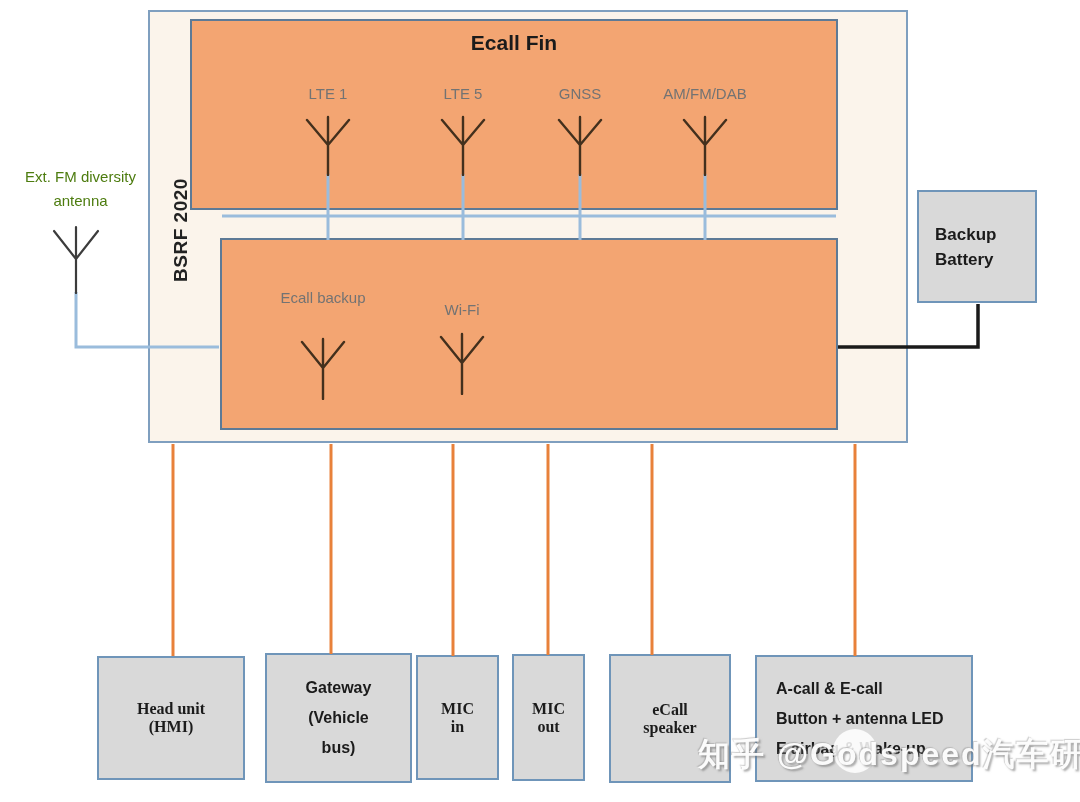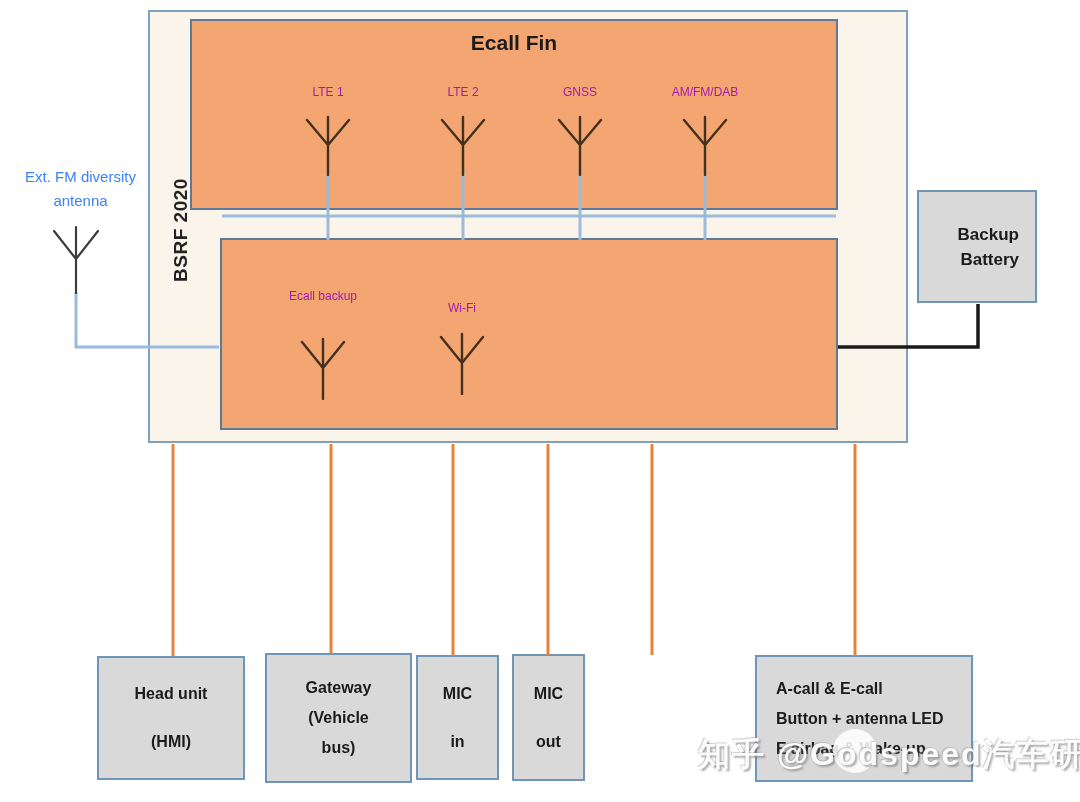--- a/index.html
+++ b/index.html
@@ -13,36 +13,36 @@
          font-family:"Liberation Sans",sans-serif;color:var(--text-dark);}
   .abs{position:absolute;}
   .box{position:absolute;box-sizing:border-box;}
   .outer-box{left:148px;top:10px;width:760px;height:433px;background:var(--cream-fill);
              border:2px solid var(--steel-border);z-index:1;}
   .orange-box{background:var(--orange-fill);border:2px solid var(--box-border);z-index:2;}
   .sharkfin{left:190px;top:19px;width:648px;height:191px;}
   .tcu{left:220px;top:238px;width:618px;height:192px;}
   .battery{left:917px;top:190px;width:120px;height:113px;background:var(--gray-fill);
            border:2px solid var(--gray-border);z-index:2;display:flex;align-items:center;justify-content:center;}
-  .battery-label{font-weight:bold;font-size:17px;text-align:right;width:84px;line-height:25px;}
+  .battery-label{font-weight:bold;font-size:17px;text-align:left;width:84px;line-height:25px;}
   .conn-svg{left:0;top:0;z-index:4;pointer-events:none;}
   .antenna{position:absolute;z-index:5;}
   .lbl{position:absolute;z-index:6;text-align:center;}
   .title{font-weight:bold;font-size:21px;}
   .sharkfin-title{left:190px;top:31px;width:648px;}
   .tcu-title{left:220px;top:251px;width:618px;}
-  .ant-lbl{font-size:12px;color:#a21caf;width:150px;}
+  .ant-lbl{font-size:15px;color:#737373;width:150px;}
   .bsrf{left:111px;top:219px;width:140px;font-size:19px;font-weight:600;color:#222;
         transform:rotate(-90deg);letter-spacing:.5px;}
-  .ext-lbl{left:8px;top:165px;width:145px;font-size:15px;line-height:24px;color:#3b82f6;}
+  .ext-lbl{left:8px;top:165px;width:145px;font-size:15px;line-height:24px;color:#4d7c0f;}
   .bbox{position:absolute;box-sizing:border-box;background:var(--gray-fill);
         border:2px solid var(--gray-border);z-index:2;display:flex;flex-direction:column;
         align-items:center;justify-content:center;font-weight:bold;font-size:16px;}
   .bbox div{line-height:18px;}
-  .gap22 div{margin:15px 0;}
+  .gap22 div{margin:0 0;font-family:Liberation Serif, serif;}
   .gap12 div{margin:6px 12px;}
   .bbox.left-align{align-items:flex-start;padding-left:7px;}
   .wm-circle{left:833px;top:729px;width:44px;height:44px;border-radius:50%;
              background:rgba(255,255,255,.85);z-index:8;}
   .watermark{left:698px;top:733px;z-index:9;font-size:32px;font-weight:bold;letter-spacing:2px;
              color:rgba(255,255,255,.95);white-space:nowrap;
              text-shadow:2px 2px 2px rgba(110,110,110,.55),-1px -1px 1px rgba(130,130,130,.4);}
 </style>
 </head>
 <body>
@@ -97,21 +97,21 @@
   <svg class="antenna" style="left:436px;top:331px" width="52" height="64" viewBox="0 0 52 64">
     <path d="M26 63 L26 32 M26 32 L5 6 M26 32 L26 3 M26 32 L47 6" fill="none" stroke="var(--antenna-dark)" stroke-width="2.4" stroke-linecap="round"></path>
   </svg>
 
   <svg class="antenna" style="left:49px;top:224px" width="54" height="70" viewBox="0 0 54 70">
     <path d="M27 69 L27 35 M27 35 L5 7 M27 35 L27 3 M27 35 L49 7" fill="none" stroke="var(--antenna-gray)" stroke-width="2.2" stroke-linecap="round"></path>
   </svg>
 
   <div class="lbl title sharkfin-title">Ecall Fin</div>
   <div class="lbl ant-lbl" style="left:253px;top:85px">LTE 1</div>
-  <div class="lbl ant-lbl" style="left:388px;top:85px">LTE 2</div>
+  <div class="lbl ant-lbl" style="left:388px;top:85px">LTE 5</div>
   <div class="lbl ant-lbl" style="left:505px;top:85px">GNSS</div>
   <div class="lbl ant-lbl" style="left:630px;top:85px">AM/FM/DAB</div>
 
   <div class="lbl ant-lbl" style="left:248px;top:289px">Ecall backup</div>
   <div class="lbl ant-lbl" style="left:387px;top:301px">Wi-Fi</div>
 
   <div class="lbl bsrf">BSRF 2020</div>
   <div class="lbl ext-lbl">Ext. FM diversity antenna</div>
 
   <div class="bbox gap22" style="left:97px;top:656px;width:148px;height:124px">
@@ -124,20 +124,24 @@
     <div>bus)</div>
   </div>
   <div class="bbox gap22" style="left:416px;top:655px;width:83px;height:125px">
     <div>MIC</div>
     <div>in</div>
   </div>
   <div class="bbox gap22" style="left:512px;top:654px;width:73px;height:127px">
     <div>MIC</div>
     <div>out</div>
   </div>
+  <div class="bbox gap22" style="left:609px;top:654px;width:122px;height:129px">
+    <div>eCall</div>
+    <div>speaker</div>
+  </div>
   <div class="bbox gap12 left-align" style="left:755px;top:655px;width:218px;height:127px">
     <div>A-call &amp; E-call</div>
     <div>Button + antenna LED</div>
     <div>E airbag &amp; Wake-up</div>
   </div>
 
   <div class="abs wm-circle"></div>
   <div class="abs watermark">知乎 @Godspeed汽车研究</div>
 
 </div>

